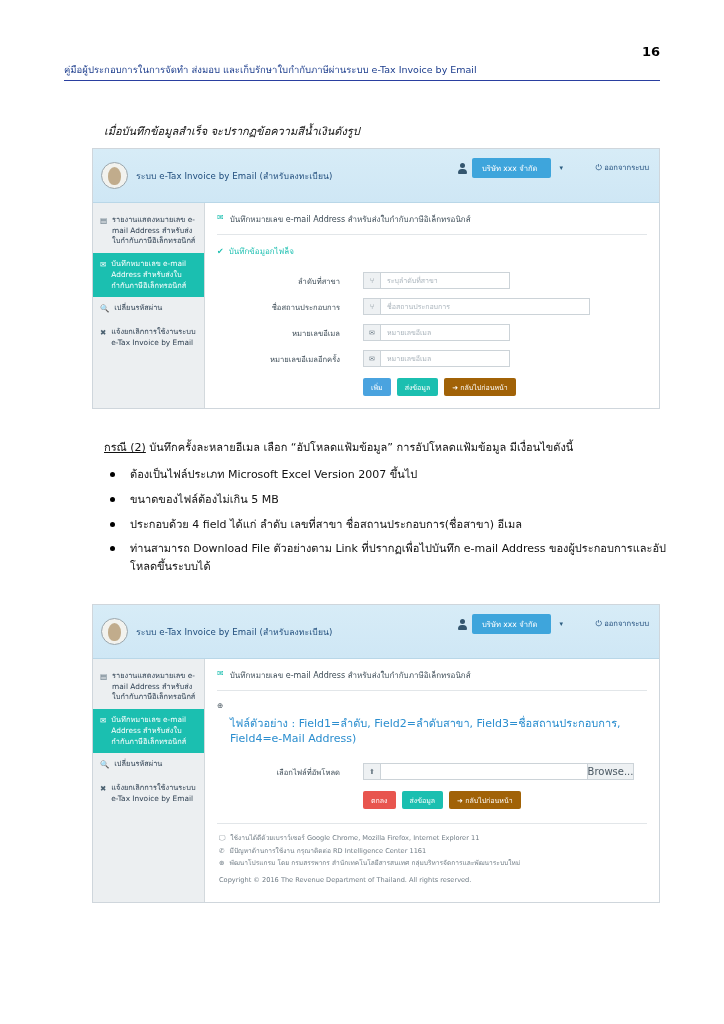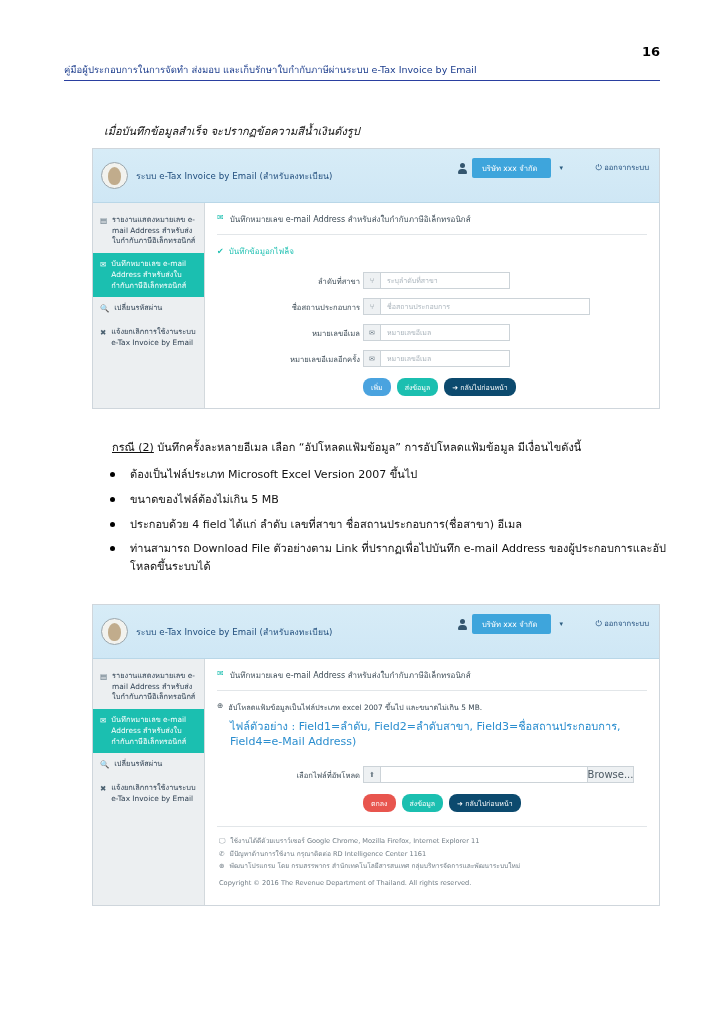--- a/index.html
+++ b/index.html
@@ -192,21 +192,21 @@
     display: flex;
     align-items: center;
     justify-content: flex-start;
     margin-bottom: 9px;
     font-size: 7.6px;
     color: #3b4a55;
   }
   .form-label {
     width: 146px;
     text-align: right;
-    padding-right: 3px;
+    padding-right: 23px;
     flex: 0 0 auto;
   }
   .input-group {
     display: flex;
     align-items: stretch;
     height: 17px;
   }
   .input-addon {
     width: 17px;
     background: #eef1f3;
@@ -232,43 +232,43 @@
 
   .btn-row {
     display: flex;
     gap: 6px;
     padding-left: 146px;
     margin-top: 11px;
   }
   .btn {
     font-size: 7px;
     color: #fff;
-    border-radius: 8px;
+    border-radius: 2px;
     padding: 3.5px 8px;
     white-space: nowrap;
     display: inline-flex;
     align-items: center;
     gap: 3px;
   }
   .btn-add { background: #4aa3df; }
   .btn-save { background: #1bbfb0; }
-  .btn-back { background: #0c4a6e; }
+  .btn-back { background: #a16207; }
   .btn-red  { background: #e8554e; }
 
   
   .case-block {
     position: absolute;
     left: 104px; right: 58px;
   }
   .case-title {
     font-size: 11px;
     color: #111;
     margin-bottom: 10px;
   }
-  .case-title u { text-decoration: underline; margin-left: 8px; }
+  .case-title u { text-decoration: underline; }
   .bullets { margin: 0; padding: 0; list-style: none; }
   .bullets li {
     position: relative;
     font-size: 11px;
     line-height: 1.62;
     padding-left: 26px;
     margin-bottom: 7px;
     color: #111;
   }
   .bullets li:before {
@@ -480,21 +480,20 @@
       </div>
 
       <div class="content">
         <div class="content-head">
           <span class="env-ico">✉</span>
           <span>บันทึกหมายเลข e-mail Address สำหรับส่งใบกำกับภาษีอิเล็กทรอนิกส์</span>
         </div>
 
         <div class="notice">
           <span>⊕</span>
-          <span>อัปโหลดแฟ้มข้อมูลเป็นไฟล์ประเภท excel 2007 ขึ้นไป และขนาดไม่เกิน 5 MB.</span>
         </div>
         <div class="notice-link">
           <span>ไฟล์ตัวอย่าง : Field1=ลำดับ, Field2=ลำดับสาขา, Field3=ชื่อสถานประกอบการ, Field4=e-Mail Address)</span>
         </div>
 
         <div class="form-row" style="margin-top:18px;">
           <div class="form-label">เลือกไฟล์ที่อัพโหลด</div>
           <div class="input-group">
             <div class="input-addon">⬆</div>
             <div class="browse-wrap">

